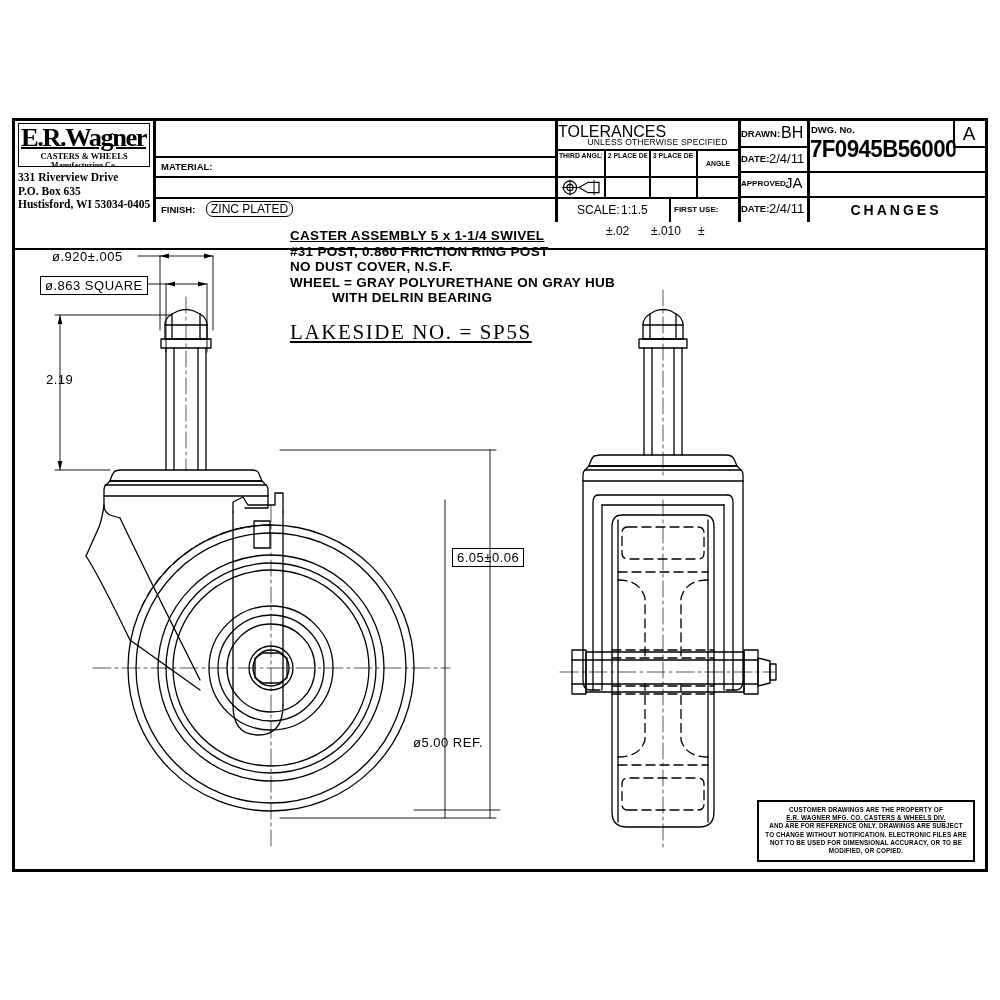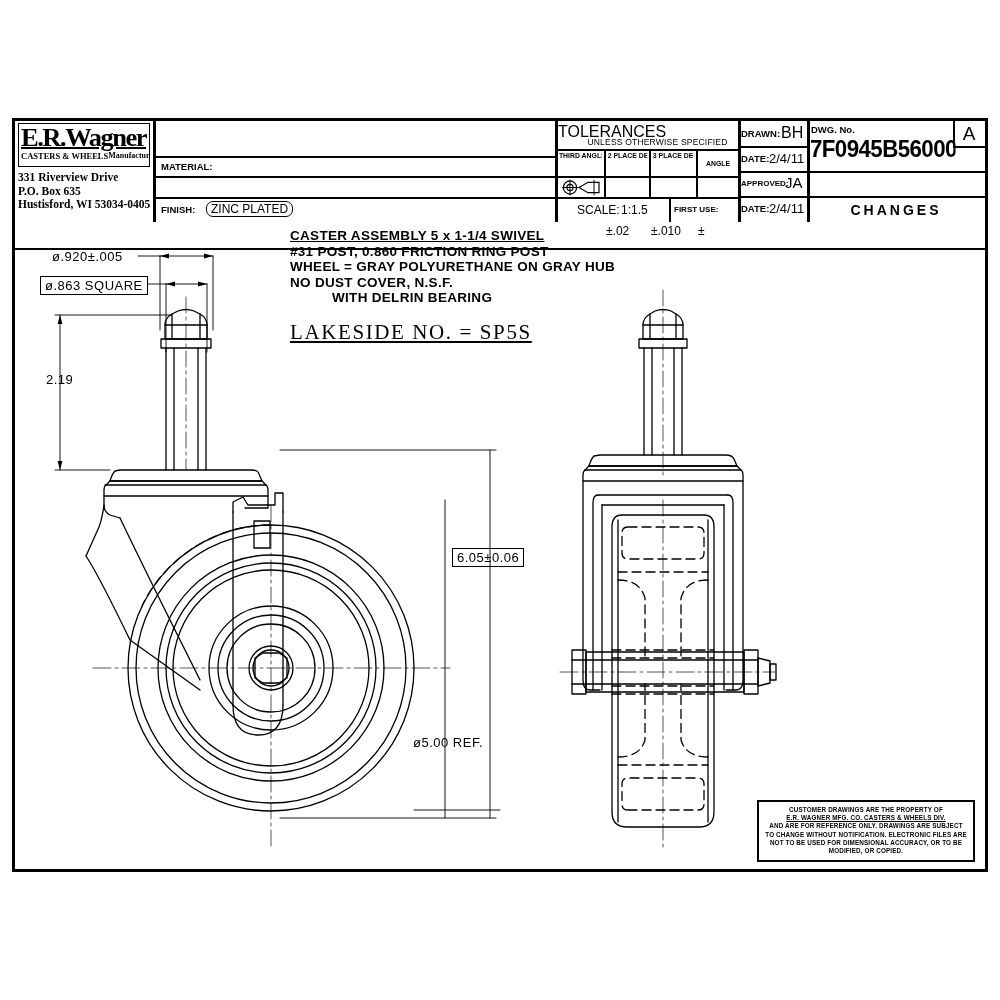--- a/index.html
+++ b/index.html
@@ -79,20 +79,21 @@
   .logo-sub {
     display: flex;
     justify-content: space-between;
     align-items: center;
     font-family: "Liberation Serif", serif;
     font-weight: bold;
     font-size: 8.5px;
     line-height: 10px;
     white-space: nowrap;
     margin-top: 1px;
+    flex-direction: column;
   }
   .logo-sub .mfg { font-size: 8px; }
   .logo-addr {
     font-family: "Liberation Serif", serif;
     font-weight: bold;
     font-size: 11.5px;
     line-height: 13.5px;
     margin-top: 4px;
     white-space: nowrap;
   }
@@ -355,22 +356,22 @@
     <div class="cell lbl" style="left:796px; top:3px; width:100px;">DWG. No.</div>
     <div class="cell dwgno" style="left:795px; top:15px; width:150px;">7F0945B56000131</div>
     <div class="cell revA" style="left:938px; top:2px; width:32px;">A</div>
     <div class="cell val-mid" style="left:796px; top:55px; width:170px;"></div>
     <div class="cell changes" style="left:792px; top:81px; width:178px;">CHANGES</div>
   </div>
 
   <div class="notes">
     <div class="u">CASTER ASSEMBLY  5 x 1-1/4 SWIVEL</div>
     <div>#31 POST, 0.860 FRICTION RING POST</div>
+    <div>NO DUST COVER, N.S.F.</div>
     <div>WHEEL = GRAY POLYURETHANE ON GRAY HUB</div>
-    <div>NO DUST COVER, N.S.F.</div>
     <div class="indent">WITH DELRIN BEARING</div>
   </div>
   <div class="lakeside">LAKESIDE NO. = SP5S</div>
 
   <div class="dimtext" style="left:52px; top:249px;">ø.920±.005</div>
   <div class="dimtext boxed2" style="left:40px; top:276px;">ø.863 SQUARE</div>
   <div class="dimtext" style="left:46px; top:372px;">2.19</div>
   <div class="dimtext boxed2" style="left:452px; top:548px;">6.05±0.06</div>
   <div class="dimtext" style="left:413px; top:735px;">ø5.00 REF.</div>
 

